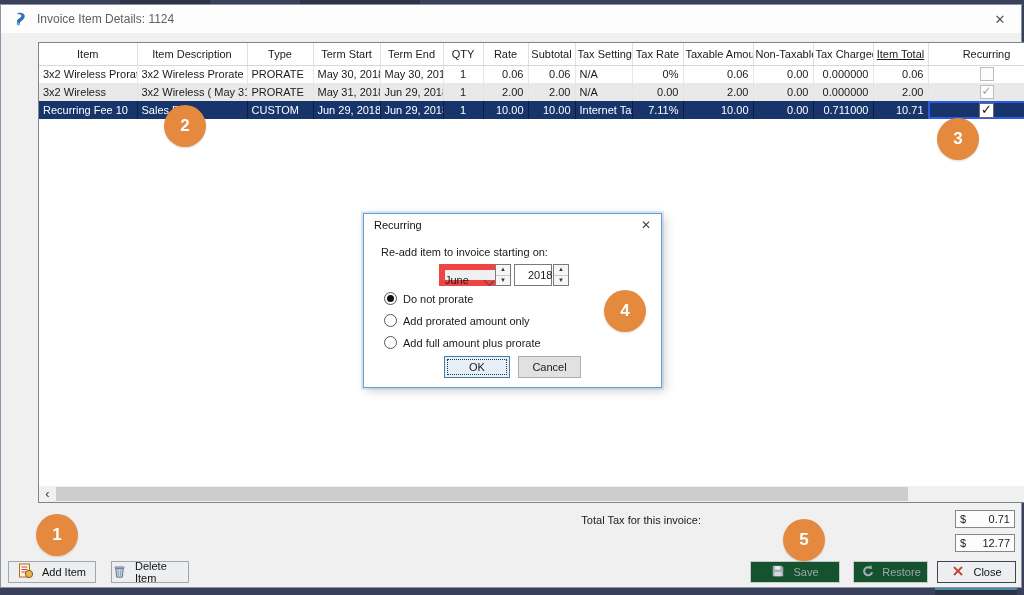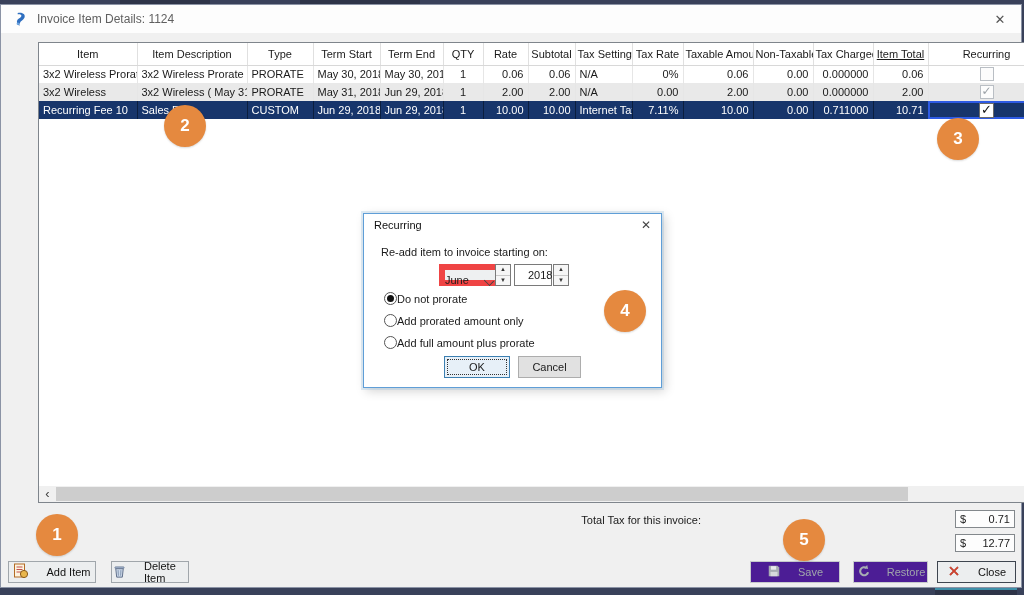--- a/index.html
+++ b/index.html
@@ -48,22 +48,22 @@
   .hs-thumb{position:absolute;left:17px;top:1px;width:852px;height:14px;background:#cdcdcd;}
 
   
   .footer{position:absolute;left:1px;top:503px;width:940px;height:84px;background:#f0f0f0;}
   .tot-label{position:absolute;width:248px;text-align:right;color:#1a1a1a;line-height:16px;}
   .tot-field{position:absolute;width:60px;height:18px;background:#fdfdfd;border:1px solid #83888c;
     box-sizing:border-box;line-height:16px;}
   .tot-field .cur{position:absolute;left:4px;top:0;}
   .tot-field .val{position:absolute;right:4px;top:0;}
   .btn{position:absolute;height:22px;box-sizing:border-box;border:1px solid #a0a6ab;background:#eceeef;
-    display:flex;align-items:center;justify-content:center;gap:17px;font-size:11px;color:#111;cursor:default;}
-  .btn.disabled{background:#4c1d95;border:1px solid #c6cacc;color:#a0a6ab;}
+    display:flex;align-items:center;justify-content:center;gap:8px;font-size:11px;color:#111;cursor:default;}
+  .btn.disabled{background:#14532d;border:1px solid #c6cacc;color:#a0a6ab;}
   .btn.default{border:1px solid #3e454f;}
 
   
   .badge{position:absolute;width:42px;height:42px;border-radius:50%;background:var(--badge_orange,#e5893f);
     color:#fff;font-size:17px;font-weight:bold;display:flex;align-items:center;justify-content:center;
     z-index:60;box-shadow:0 1px 2px rgba(0,0,0,.15);}
 
   
   .dialog{position:absolute;left:363px;top:213px;width:299px;height:175px;background:#fff;
     border:1px solid var(--dialog_border,#5f9ed7);box-sizing:border-box;z-index:40;
@@ -74,21 +74,21 @@
   .combo{position:absolute;left:75px;top:50px;width:64px;height:22px;border:6px solid #ef4444;
     background:#eef0f1;box-sizing:border-box;line-height:20px;}
   .combo .chev{position:absolute;right:4px;top:7px;width:7px;height:7px;border-right:1px solid #444;
     border-bottom:1px solid #444;transform:rotate(45deg) scale(1,.8);}
   .spin{position:absolute;top:50px;width:16px;height:22px;border:1px solid #7a7a7a;background:#f6f6f6;
     box-sizing:border-box;display:flex;flex-direction:column;}
   .spin span{flex:1;font-size:6px;line-height:9px;text-align:center;color:#333;}
   .spin .dn{border-top:1px solid #c9c9c9;}
   .yearbox{position:absolute;left:150px;top:50px;width:38px;height:22px;border:1px solid #7a7a7a;
     background:#fff;box-sizing:border-box;line-height:20px;padding-left:13px;}
-  .radio-row{position:absolute;left:20px;height:15px;display:flex;align-items:center;}
+  .radio-row{position:absolute;left:20px;height:15px;display:flex;align-items:center;gap:6px;}
   .radio{width:13px;height:13px;border:1px solid #555;border-radius:50%;background:#fff;
     box-sizing:border-box;position:relative;}
   .radio.selected::after{content:"";position:absolute;left:2px;top:2px;width:7px;height:7px;
     border-radius:50%;background:#111;}
   .dlg-btn{position:absolute;top:142px;height:22px;box-sizing:border-box;text-align:center;
     line-height:20px;background:#e1e1e1;border:1px solid #adadad;}
   .dlg-btn.ok{left:80px;width:66px;background:#e7f0f8;border:1px solid #3c7fb1;
     outline:1px dotted #333;outline-offset:-4px;}
   .dlg-btn.cancel{left:154px;width:63px;}
 </style>

